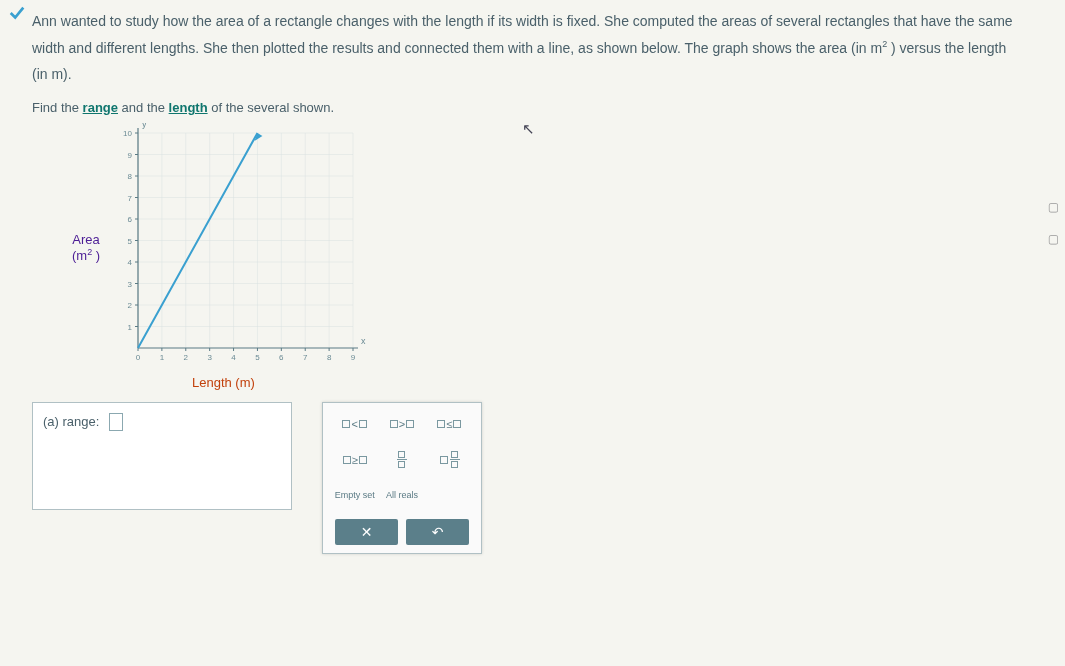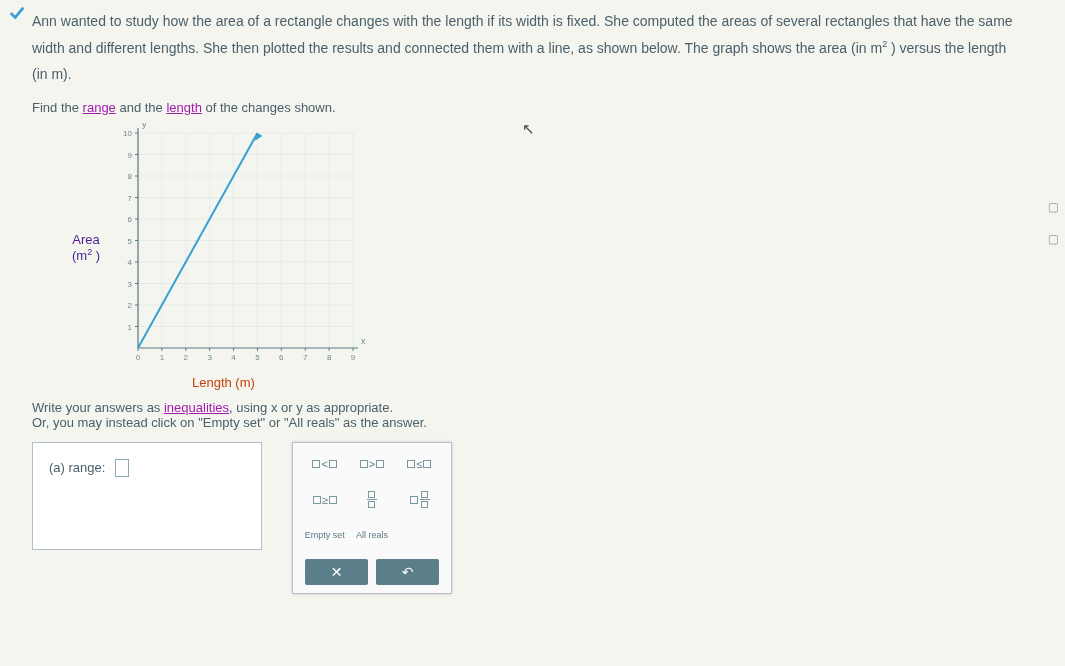--- a/index.html
+++ b/index.html
@@ -1,27 +1,27 @@
 <!DOCTYPE html>
 <html><head>
   <meta charset="utf-8">
   <style>
     * { margin: 0; padding: 0; box-sizing: border-box; }
     html, body { width: 1065px; height: 666px; font-family: Arial, sans-serif; background: #f5f5f0; overflow: hidden; }
     .container { width: 1065px; height: 666px; position: relative; padding: 8px 40px 8px 32px; color: #4a606a; }
     .problem-text { font-size: 14px; line-height: 1.9; margin-bottom: 12px; }
-    .link { color: #a21caf; text-decoration: underline; }
+    .link { color: #0f766e; text-decoration: underline; font-weight: bold; }
     .sup { font-size: 9px; vertical-align: super; }
     .instruction { font-size: 13px; margin-top: 6px; margin-bottom: 8px; }
     .chart-area { display: flex; align-items: center; margin: 8px 0 2px 40px; }
     .y-axis-label { font-size: 13px; color: #4c1d95; text-align: center; margin-right: 8px; line-height: 1.2; }
     .chart-svg { width: 260px; height: 250px; }
     .x-axis-label { font-size: 13px; color: #c2410c; margin-left: 160px; margin-top: 2px; }
     .answers-area { margin-top: 12px; display: flex; gap: 30px; align-items: flex-start; }
-    .answer-box { border: 1px solid #b0c0c4; background: #fff; width: 230px; height: 108px; padding: 16px; font-size: 13px; }
+    .answer-box { border: 1px solid #b0c0c4; background: #fff; width: 260px; height: 108px; padding: 10px; font-size: 13px; }
     .answer-row { display: flex; align-items: center; margin-bottom: 26px; }
     .answer-label { margin-right: 10px; }
     .input-slot { width: 14px; height: 18px; border: 1px solid #8ba8b0; background: #fff; display: inline-block; }
     .palette { border: 1px solid #b0c0c4; background: #fafafa; width: 160px; padding: 8px; box-shadow: 0 0 3px rgba(0,0,0,0.15); }
     .pal-row { display: flex; justify-content: space-around; margin-bottom: 10px; }
     .pal-btn { width: 44px; height: 26px; display: flex; align-items: center; justify-content: center; font-size: 11px; color: #5a7a84; cursor: pointer; }
     .pal-btn-small { font-size: 9px; text-align: center; line-height: 1.1; }
     .sq { display:inline-block; width:8px; height:8px; border:1px solid #7a98a0; margin:0 1px; }
     .frac { display:inline-flex; flex-direction:column; align-items:center; font-size:8px; }
     .frac .sq { width:7px; height:7px; }
@@ -38,21 +38,21 @@
 <div class="container">
   <svg class="checkmark" viewBox="0 0 20 20">
       <path d="M3 10 L8 15 L17 4" stroke="#3aa0d0" stroke-width="3" fill="none"></path>
     </svg>
 
   <div class="problem-text">
     <span>Ann wanted to study how the area of a rectangle changes with the length if its width is fixed. She computed the areas of several rectangles that have the same width and different lengths. She then plotted the results and connected them with a line, as shown below. The graph shows the area (in m</span><span class="sup">2</span><span> ) versus the length (in m).</span>
   </div>
 
   <div class="instruction">
-    <span>Find the </span><span class="link">range</span><span> and the </span><span class="link">length</span><span> of the changes shown.</span>
+    <span>Find the </span><span class="link">range</span><span> and the </span><span class="link">length</span><span> of the several shown.</span>
   </div>
 
   <div class="chart-area">
     <div class="y-axis-label">
       <div>Area</div>
       <div>
         <span>(m</span><span class="sup">2</span><span> )</span>
       </div>
     </div>
     <svg class="chart-svg" viewBox="0 0 260 250">
@@ -119,24 +119,20 @@
         <line x1="30" y1="10" x2="27" y2="10" stroke="#5a7a84"></line>
         <text x="24" y="13" font-size="8" fill="#6a8a94" text-anchor="end">10</text>
         <text x="253" y="221" font-size="9" fill="#6a8a94">x</text>
         <text x="34" y="4" font-size="9" fill="#6a8a94">y</text>
         <path d="M30 225 L53.888888888888886 182 L77.77777777777777 139 L101.66666666666666 96 L125.55555555555556 53 L149.44444444444446 10 " stroke="#3aa0d0" stroke-width="2" fill="none"></path>
         <path d="M 149.44444444444446 10 l -3 8 l 8 -5 z" fill="#3aa0d0"></path>
       </svg>
   </div>
   <div class="x-axis-label">Length (m)</div>
 
-  <div class="instruction" style="margin-top:10px;">
-    <span>Write your answers as </span><span class="link">inequalities</span><span>, using x or y as appropriate.</span><br>
-    <span>Or, you may instead click on "Empty set" or "All reals" as the answer.</span>
-  </div>
 
   <div class="answers-area">
     <div class="answer-box">
       <div class="answer-row">
         <span class="answer-label">(a)  range:</span>
         <span class="input-slot"></span>
       </div>
     </div>
 
     <div class="palette">

